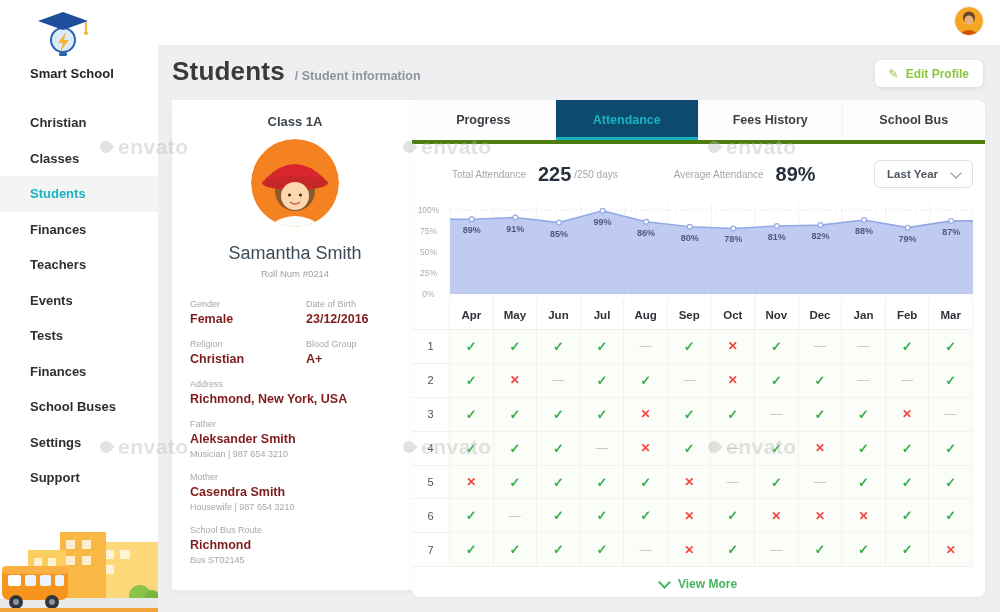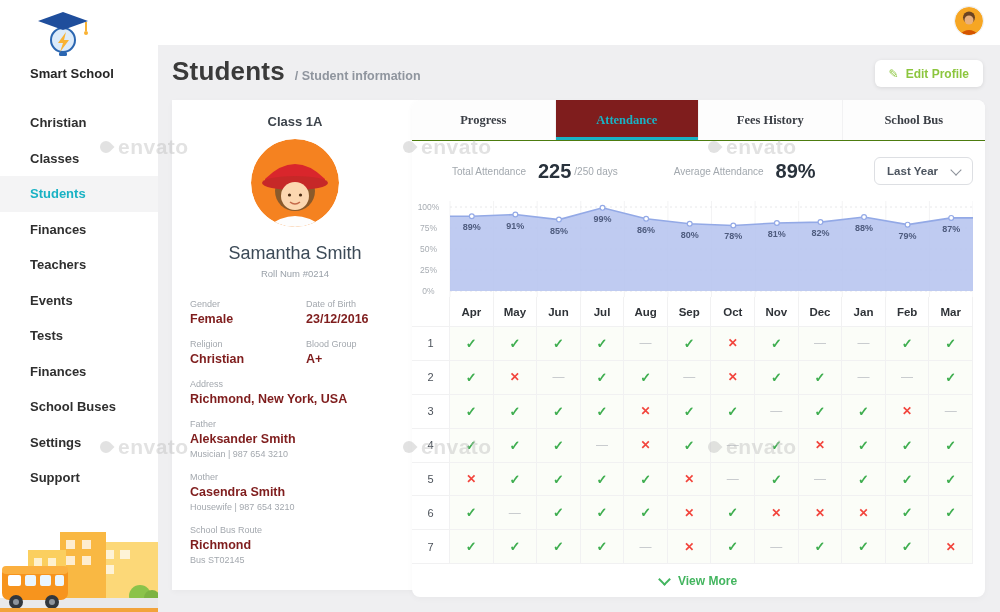--- a/index.html
+++ b/index.html
@@ -41,25 +41,25 @@
   .profile-fields{padding:20px 18px 0;}
   .field-row{display:flex;margin-bottom:13px;}
   .field{min-width:110px;padding-right:6px;}
   .f-label{font-size:9px;color:#a3a8ae;margin-bottom:3px;}
   .f-value{font-size:12.5px;font-weight:bold;color:#7f1d1d;}
   .f-sub{font-size:9px;color:#a3a8ae;margin-top:3px;}
 
   
   .panel{position:absolute;left:412px;top:100px;width:573px;height:497px;background:#fff;
          border-radius:8px;z-index:2;box-shadow:0 2px 6px rgba(0,0,0,0.03);overflow:hidden;}
-  .tab-bar{display:flex;height:40px;border-bottom:1px solid #4d7c0f;font-family:Liberation Serif, serif;}
+  .tab-bar{display:flex;height:40px;border-bottom:4px solid #4d7c0f;}
   .tab{flex:1;display:flex;align-items:center;justify-content:center;font-size:12.5px;font-weight:600;
        color:#3b3f46;border-right:1px solid #f2f2f3;cursor:pointer;background:#fdfdfd;}
   .tab:last-child{border-right:none;}
-  .tab.active{color:#19b2c4;background:#7f1d1d;box-shadow:inset 0 -3px 0 #19b2c4;}
+  .tab.active{color:#19b2c4;background:#0c4a6e;box-shadow:inset 0 -3px 0 #19b2c4;}
   .stats{display:flex;align-items:center;height:60px;padding:0 12px 0 40px;}
   .stat-label{font-size:10px;color:#a2a8ae;margin-right:12px;white-space:nowrap;}
   .stat-value{font-size:20px;font-weight:bold;color:#29323c;}
   .stat-suffix{font-size:10px;color:#a2a8ae;margin-left:3px;}
   .stat-gap{width:56px;}
   .dropdown{margin-left:auto;display:flex;align-items:center;border:1px solid #dddfe3;border-radius:6px;
             height:26px;padding:0 12px;font-size:11.5px;font-weight:600;color:#4d5560;cursor:pointer;gap:14px;}
   .chev{width:7px;height:7px;border-left:1.5px solid #8b9199;border-bottom:1.5px solid #8b9199;
         transform:rotate(-45deg);margin-top:-3px;}
 

